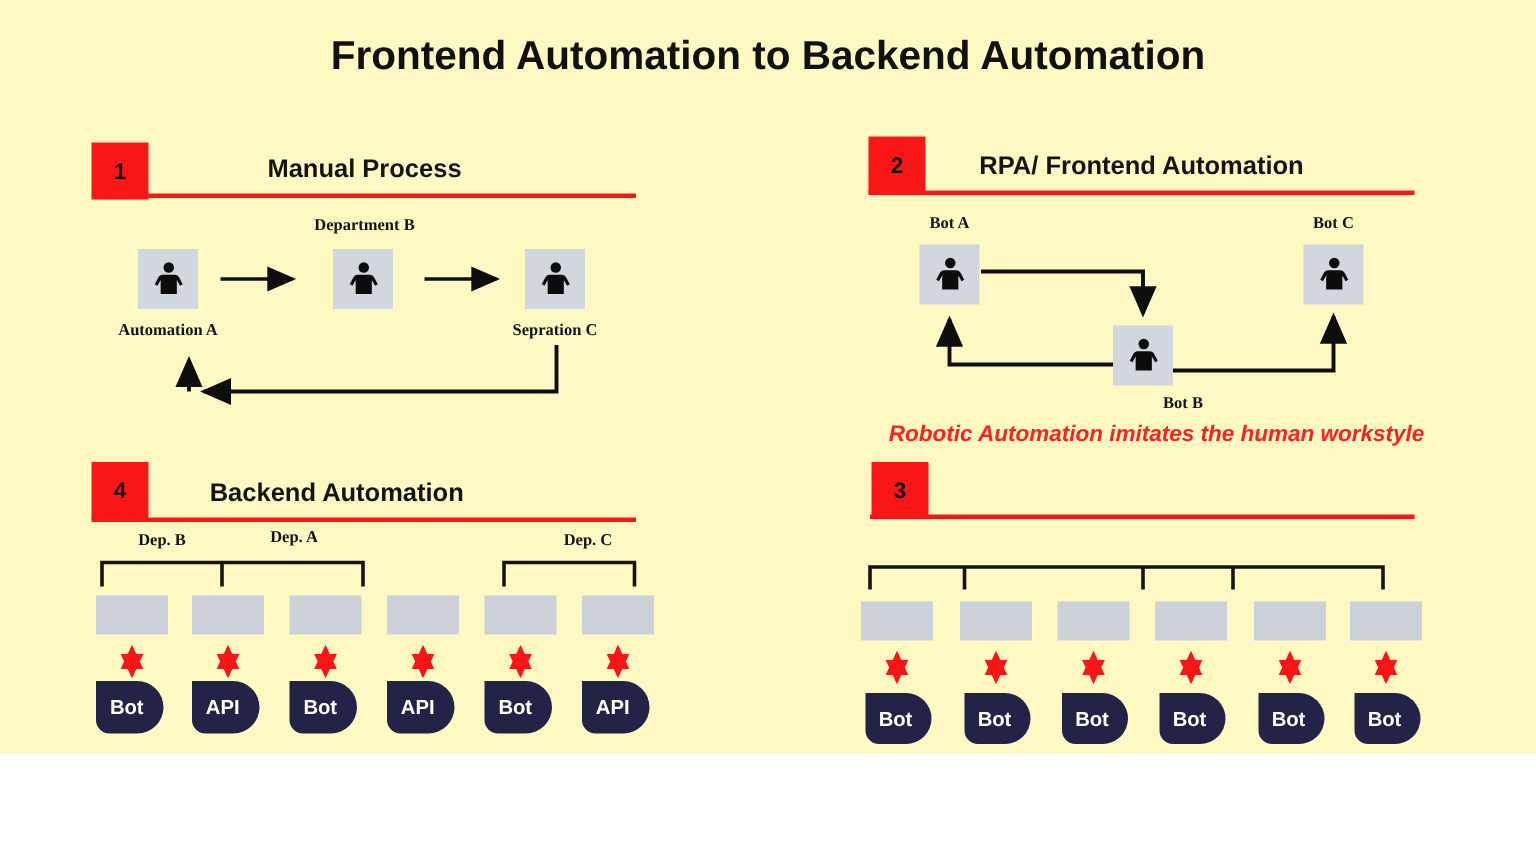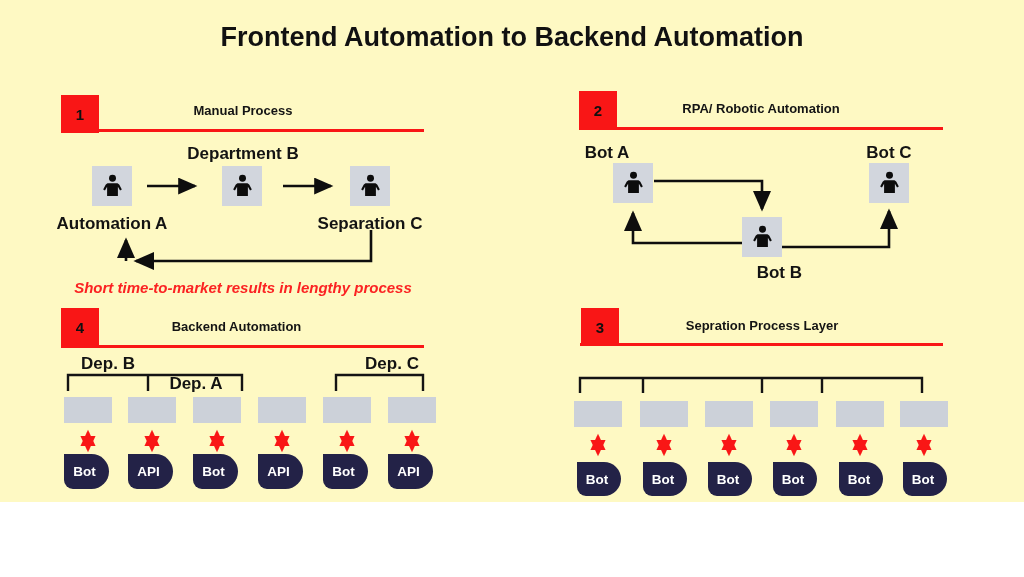--- a/index.html
+++ b/index.html
@@ -10,24 +10,24 @@
   .main-title{
     position:absolute;top:22px;left:0;width:1024px;text-align:center;
     font-size:27px;font-weight:bold;color:#111;letter-spacing:0;
   }
   .badge{
     position:absolute;width:38px;height:38px;background:#f91616;
     display:flex;align-items:center;justify-content:center;
     font-size:15px;font-weight:bold;color:#101010;
   }
   .qtitle{
-    position:absolute;font-size:13px;font-weight:bold;color:#141414;text-align:center;
+    position:absolute;font-size:17px;font-weight:bold;color:#141414;text-align:center;
   }
   .redline{position:absolute;height:3px;background:#f91616;}
-  .lbl{position:absolute;font-size:17px;font-weight:bold;color:#131313;text-align:center;}
+  .lbl{position:absolute;font-size:11px;font-weight:bold;color:#131313;text-align:center;font-family:Liberation Serif, serif;}
   .pbox{
     position:absolute;width:40px;height:40px;background:#d2d6dd;
     display:flex;align-items:center;justify-content:center;
   }
   .gbox{position:absolute;width:48px;height:26px;background:#ccd1d9;}
   .chip{
     position:absolute;width:45px;height:35px;background:#232247;
     border-radius:0 17.5px 17.5px 9px;color:#ffffff;font-weight:bold;
     font-size:13.5px;display:flex;align-items:center;justify-content:center;
     padding-right:4px;box-sizing:border-box;
@@ -67,43 +67,42 @@
     </svg>
   </div>
   <div class="pbox" style="left:350px;top:166px;">
     <svg width="27" height="27" viewBox="0 0 24 24" style="position:static;">
       <circle cx="12" cy="4.7" r="3.1" fill="#0c0c0c"></circle>
       <path d="M8.4 9 L15.6 9 C16.7 9 17.6 9.6 18.1 10.5 L20.3 14.6 L18.7 15.6 L16.8 12.2 L16.8 20.5 L7.2 20.5 L7.2 12.2 L5.3 15.6 L3.7 14.6 L5.9 10.5 C6.4 9.6 7.3 9 8.4 9 Z" fill="#0c0c0c"></path>
     </svg>
   </div>
 
   <div class="lbl" style="left:42px;top:214px;width:140px;">Automation A</div>
-  <div class="lbl" style="left:300px;top:214px;width:140px;">Separation C</div>
+  <div class="lbl" style="left:300px;top:214px;width:140px;">Sepration C</div>
 
   <svg style="left:60px;top:140px;" width="380" height="135" viewBox="0 0 380 135">
     <defs>
       <marker id="mb1" markerWidth="9" markerHeight="8" refX="7" refY="3.5" orient="auto">
         <path d="M0 0 L8 3.5 L0 7 Z" fill="#0e0e0e"></path>
       </marker>
     </defs>
     <line x1="87" y1="46" x2="135" y2="46" stroke="#0e0e0e" stroke-width="2.4" marker-end="url(#mb1)"></line>
     <line x1="223" y1="46" x2="271" y2="46" stroke="#0e0e0e" stroke-width="2.4" marker-end="url(#mb1)"></line>
     <polyline points="311,90 311,121 76,121" fill="none" stroke="#0e0e0e" stroke-width="2.6" marker-end="url(#mb1)"></polyline>
     <line x1="66" y1="121" x2="66" y2="100" stroke="#0e0e0e" stroke-width="2.6" marker-end="url(#mb1)"></line>
   </svg>
 
-  <div class="caption" style="left:62px;top:279px;width:362px;">Short time-to-market results in lengthy process</div>
 
   <div class="badge" style="left:579px;top:91px;">
     <span>2</span>
   </div>
-  <div class="qtitle" style="left:579px;top:101px;width:364px;">RPA/ Robotic Automation</div>
+  <div class="qtitle" style="left:579px;top:101px;width:364px;">RPA/ Frontend Automation</div>
   <div class="redline" style="left:579px;top:127px;width:364px;"></div>
 
-  <div class="lbl" style="left:567px;top:143px;width:80px;">Bot A</div>
+  <div class="lbl" style="left:593px;top:143px;width:80px;">Bot A</div>
   <div class="lbl" style="left:849px;top:143px;width:80px;">Bot C</div>
 
   <div class="pbox" style="left:613px;top:163px;">
     <svg width="27" height="27" viewBox="0 0 24 24" style="position:static;">
       <circle cx="12" cy="4.7" r="3.1" fill="#0c0c0c"></circle>
       <path d="M8.4 9 L15.6 9 C16.7 9 17.6 9.6 18.1 10.5 L20.3 14.6 L18.7 15.6 L16.8 12.2 L16.8 20.5 L7.2 20.5 L7.2 12.2 L5.3 15.6 L3.7 14.6 L5.9 10.5 C6.4 9.6 7.3 9 8.4 9 Z" fill="#0c0c0c"></path>
     </svg>
   </div>
   <div class="pbox" style="left:742px;top:217px;">
     <svg width="27" height="27" viewBox="0 0 24 24" style="position:static;">
@@ -124,29 +123,30 @@
     <defs>
       <marker id="mb2" markerWidth="9" markerHeight="8" refX="7" refY="3.5" orient="auto">
         <path d="M0 0 L8 3.5 L0 7 Z" fill="#0e0e0e"></path>
       </marker>
     </defs>
     <polyline points="84,41 192,41 192,69" fill="none" stroke="#0e0e0e" stroke-width="2.6" marker-end="url(#mb2)"></polyline>
     <polyline points="172,103 63,103 63,73" fill="none" stroke="#0e0e0e" stroke-width="2.6" marker-end="url(#mb2)"></polyline>
     <polyline points="212,107 319,107 319,71" fill="none" stroke="#0e0e0e" stroke-width="2.6" marker-end="url(#mb2)"></polyline>
   </svg>
 
+  <div class="caption" style="left:589px;top:281px;width:364px;">Robotic Automation imitates the human workstyle</div>
 
   <div class="badge" style="left:61px;top:308px;">
     <span>4</span>
   </div>
-  <div class="qtitle" style="left:55px;top:319px;width:363px;">Backend Automation</div>
+  <div class="qtitle" style="left:43px;top:319px;width:363px;">Backend Automation</div>
   <div class="redline" style="left:61px;top:345px;width:363px;"></div>
 
   <div class="lbl" style="left:68px;top:354px;width:80px;">Dep. B</div>
-  <div class="lbl" style="left:156px;top:374px;width:80px;">Dep. A</div>
+  <div class="lbl" style="left:156px;top:352px;width:80px;">Dep. A</div>
   <div class="lbl" style="left:352px;top:354px;width:80px;">Dep. C</div>
 
   <svg style="left:60px;top:372px;" width="380" height="22" viewBox="0 0 380 22">
     <path d="M8 19 L8 3 L182 3 L182 19 M88 3 L88 19 M276 19 L276 3 L363 3 L363 19" fill="none" stroke="#141414" stroke-width="2.4"></path>
   </svg>
 
   <div class="gbox" style="left:64px;top:397px;"></div>
   <div class="gbox" style="left:128px;top:397px;"></div>
   <div class="gbox" style="left:193px;top:397px;"></div>
   <div class="gbox" style="left:258px;top:397px;"></div>
@@ -187,21 +187,20 @@
     </div>
   <div class="chip" style="left:388px;top:454px;">
       <span>API</span>
     </div>
 
   <div class="redline" style="left:61px;top:538px;width:363px;"></div>
 
   <div class="badge" style="left:581px;top:308px;">
     <span>3</span>
   </div>
-  <div class="qtitle" style="left:581px;top:318px;width:362px;">Sepration Process Layer</div>
   <div class="redline" style="left:580px;top:343px;width:363px;"></div>
 
   <svg style="left:575px;top:372px;" width="365" height="24" viewBox="0 0 365 24">
     <path d="M5 21 L5 6 L347 6 L347 21 M68 6 L68 21 M187 6 L187 21 M247 6 L247 21" fill="none" stroke="#141414" stroke-width="2.4"></path>
   </svg>
 
   <div class="gbox" style="left:574px;top:401px;"></div>
   <div class="gbox" style="left:640px;top:401px;"></div>
   <div class="gbox" style="left:705px;top:401px;"></div>
   <div class="gbox" style="left:770px;top:401px;"></div>

